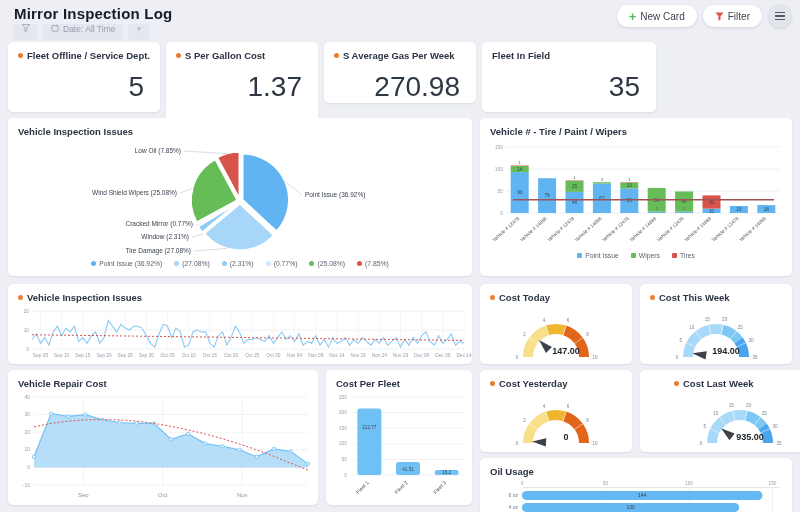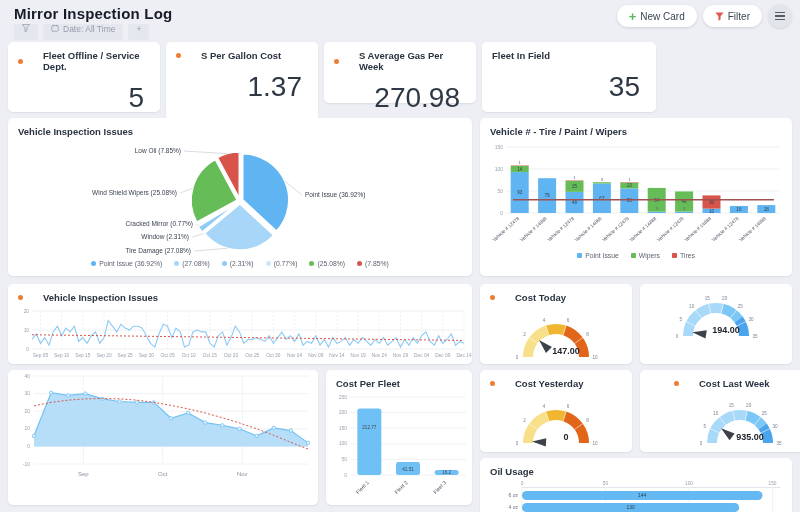--- a/index.html
+++ b/index.html
@@ -10,21 +10,21 @@
   .pill-btn{display:flex;align-items:center;gap:4px;height:22px;padding:0 12px;background:#fff;border-radius:12px;
             box-shadow:0 1px 3px rgba(25,32,45,.14);font-size:10px;color:#3c4553;cursor:pointer;}
   .plus-green{color:#58b85c;font-size:13px;font-weight:bold;line-height:1;}
   .menu-btn{width:24px;height:24px;border-radius:50%;background:#e2e5ea;display:flex;flex-direction:column;justify-content:center;
             align-items:center;gap:2px;cursor:pointer;box-shadow:0 1px 2px rgba(25,32,45,.12);}
   .menu-btn span{display:block;width:10px;height:1.6px;background:#545c68;}
   .chip-row{position:absolute;left:14px;top:24px;display:flex;gap:5px;align-items:center;}
   .chip{display:flex;gap:4px;height:16px;padding:0 8px;background:#e4e7ee;border-radius:3px;
         font-size:8.5px;color:#959dad;cursor:pointer;}
   .card{position:absolute;background:#fff;border-radius:5px;box-shadow:0 1px 2px rgba(30,40,60,.09);}
-  .card-title{display:flex;align-items:center;gap:20px;padding:8px 10px 2px;font-size:9.5px;font-weight:bold;color:#2a3342;}
+  .card-title{display:flex;align-items:center;gap:4px;padding:8px 10px 2px;font-size:9.5px;font-weight:bold;color:#2a3342;}
   .dot{width:5px;height:5px;border-radius:50%;background:#ed7d31;flex:none;}
   .kpi-value{font-size:28px;color:#2e3744;text-align:right;padding:8px 16px 0 0;}
   .chart-box{display:block;}
   .pie-legend,.bar-legend{display:flex;justify-content:center;gap:12px;font-size:6.8px;color:#5b6370;align-items:center;margin-top:1px;}
   .lg-item{display:flex;align-items:center;gap:3px;}
   .lg-dot{width:5px;height:5px;border-radius:50%;display:inline-block;}
   .lg-sq{width:5px;height:5px;border-radius:1px;display:inline-block;}
   svg{display:block;}
 </style>
 </head>
@@ -317,20 +317,24 @@
           <line x1="94.20288237343632" y1="38.774831823419355" x2="103.10206931156074" y2="32.30919404820216" stroke="#fff" stroke-width="0.8" opacity="0.7"></line>
           <text x="107.55166278062295" y="31.076375160593553" font-size="4.6" fill="#7b8494" text-anchor="middle" font-family="Liberation Sans, sans-serif">8</text>
           <text x="115" y="54" font-size="4.6" fill="#7b8494" text-anchor="middle" font-family="Liberation Sans, sans-serif">10</text>
           <polygon points="59.029437251522864,35.02943725152286 71.89878066911803,41.959083707151024 65.95908370715102,47.898780669118025" fill="#3d424a"></polygon>
           <text x="86" y="49" font-size="9" fill="#20262e" text-anchor="middle" font-family="Liberation Sans, sans-serif" font-weight="bold">147.00</text>
         </svg>
       </div>
   </div>
 
   <div class="card" style="left:640px;top:284px;width:152px;height:80px;">
+    <div class="card-title">
+        <span class="dot"></span>
+        <span>Cost This Week</span>
+      </div>
     <div class="chart-box">
         <svg viewBox="0 0 152 58" width="152" height="58">
           <path d="M48,52 A28,28 0 0 1 82.2305861507768,24.702018458908938" fill="none" stroke="#a9d9f8" stroke-width="10"></path>
           <path d="M82.2305861507768,24.702018458908938 A28,28 0 0 1 98.65247584249853,35.54201293581076" fill="none" stroke="#7cc7f5" stroke-width="10"></path>
           <path d="M98.65247584249853,35.54201293581076 A28,28 0 0 1 104,52" fill="none" stroke="#4ba4ee" stroke-width="10"></path>
           <text x="37" y="53.99999999999999" font-size="4.6" fill="#7b8494" text-anchor="middle" font-family="Liberation Sans, sans-serif">0</text>
           <line x1="55.72820047219557" y1="42.23761586985494" x2="45.81754292526897" y2="37.4648947395618" stroke="#fff" stroke-width="0.8" opacity="0.7"></line>
           <text x="40.86221415180566" y="37.078534174415225" font-size="4.6" fill="#7b8494" text-anchor="middle" font-family="Liberation Sans, sans-serif">5</text>
           <line x1="61.97147945817849" y1="34.40879164446933" x2="55.113091637732424" y2="25.808645337320996" stroke="#fff" stroke-width="0.8" opacity="0.7"></line>
           <text x="51.68389772750939" y="23.508572183746832" font-size="4.6" fill="#7b8494" text-anchor="middle" font-family="Liberation Sans, sans-serif">10</text>
@@ -343,20 +347,23 @@
           <line x1="96.27179952780443" y1="42.23761586985494" x2="106.18245707473103" y2="37.4648947395618" stroke="#fff" stroke-width="0.8" opacity="0.7"></line>
           <text x="111.13778584819434" y="37.078534174415225" font-size="4.6" fill="#7b8494" text-anchor="middle" font-family="Liberation Sans, sans-serif">30</text>
           <text x="115" y="54" font-size="4.6" fill="#7b8494" text-anchor="middle" font-family="Liberation Sans, sans-serif">35</text>
           <polygon points="52.2954798257167,48.24557283903446 66.7801413472176,46.28736431909811 65.46609184087966,54.58394638009727" fill="#3d424a"></polygon>
           <text x="86" y="49" font-size="9" fill="#20262e" text-anchor="middle" font-family="Liberation Sans, sans-serif" font-weight="bold">194.00</text>
         </svg>
       </div>
   </div>
 
   <div class="card" style="left:8px;top:370px;width:310px;height:135px;">
+    <div class="card-title">
+        <span>Vehicle Repair Cost</span>
+      </div>
     <div class="chart-box">
         <svg viewBox="0 0 310 113" width="310" height="113">
           <line x1="26" y1="94" x2="300" y2="94" stroke="#f0f2f6"></line>
           <text x="22" y="95.6" font-size="5" fill="#9aa1ad" text-anchor="end" font-family="Liberation Sans, sans-serif">-10</text>
           <line x1="26" y1="76.4" x2="300" y2="76.4" stroke="#f0f2f6"></line>
           <text x="22" y="78" font-size="5" fill="#9aa1ad" text-anchor="end" font-family="Liberation Sans, sans-serif">0</text>
           <line x1="26" y1="58.8" x2="300" y2="58.8" stroke="#f0f2f6"></line>
           <text x="22" y="60.4" font-size="5" fill="#9aa1ad" text-anchor="end" font-family="Liberation Sans, sans-serif">10</text>
           <line x1="26" y1="41.2" x2="300" y2="41.2" stroke="#f0f2f6"></line>
           <text x="22" y="42.800000000000004" font-size="5" fill="#9aa1ad" text-anchor="end" font-family="Liberation Sans, sans-serif">20</text>

